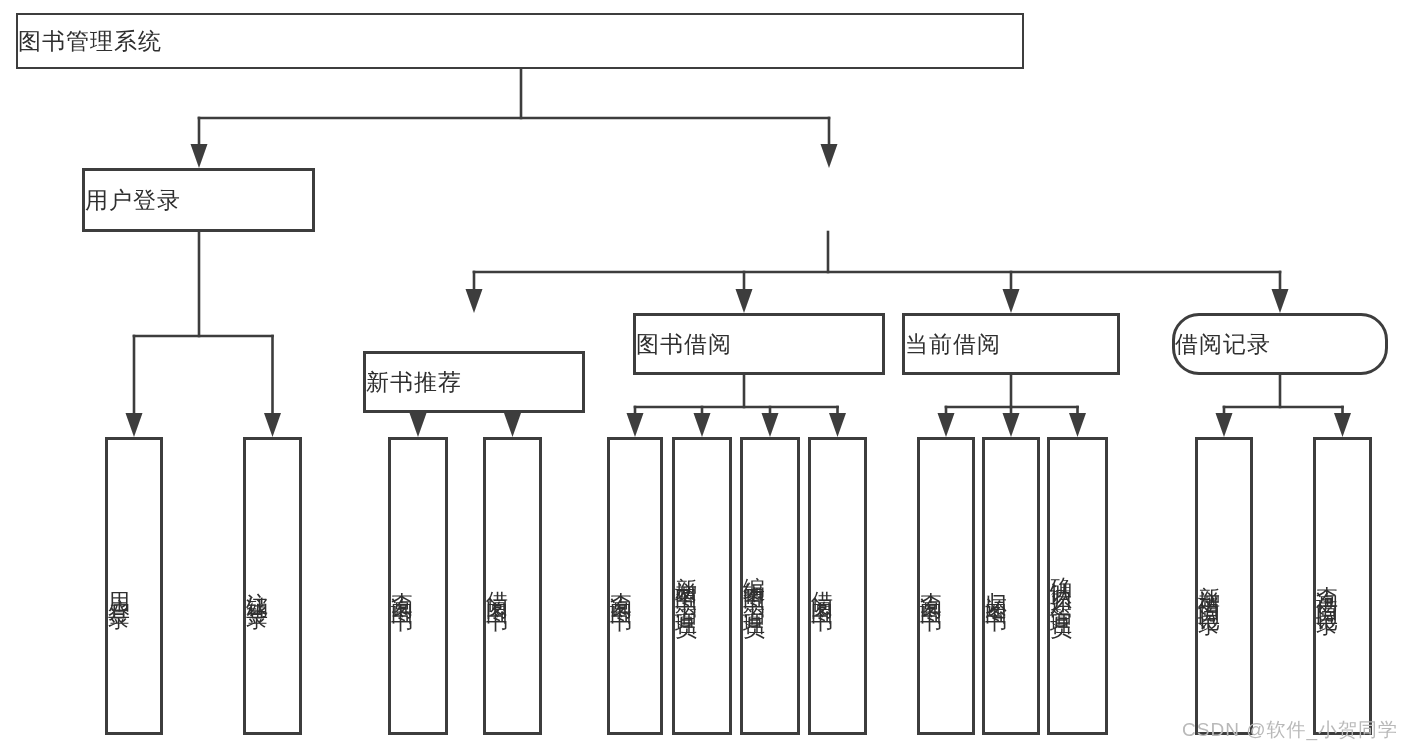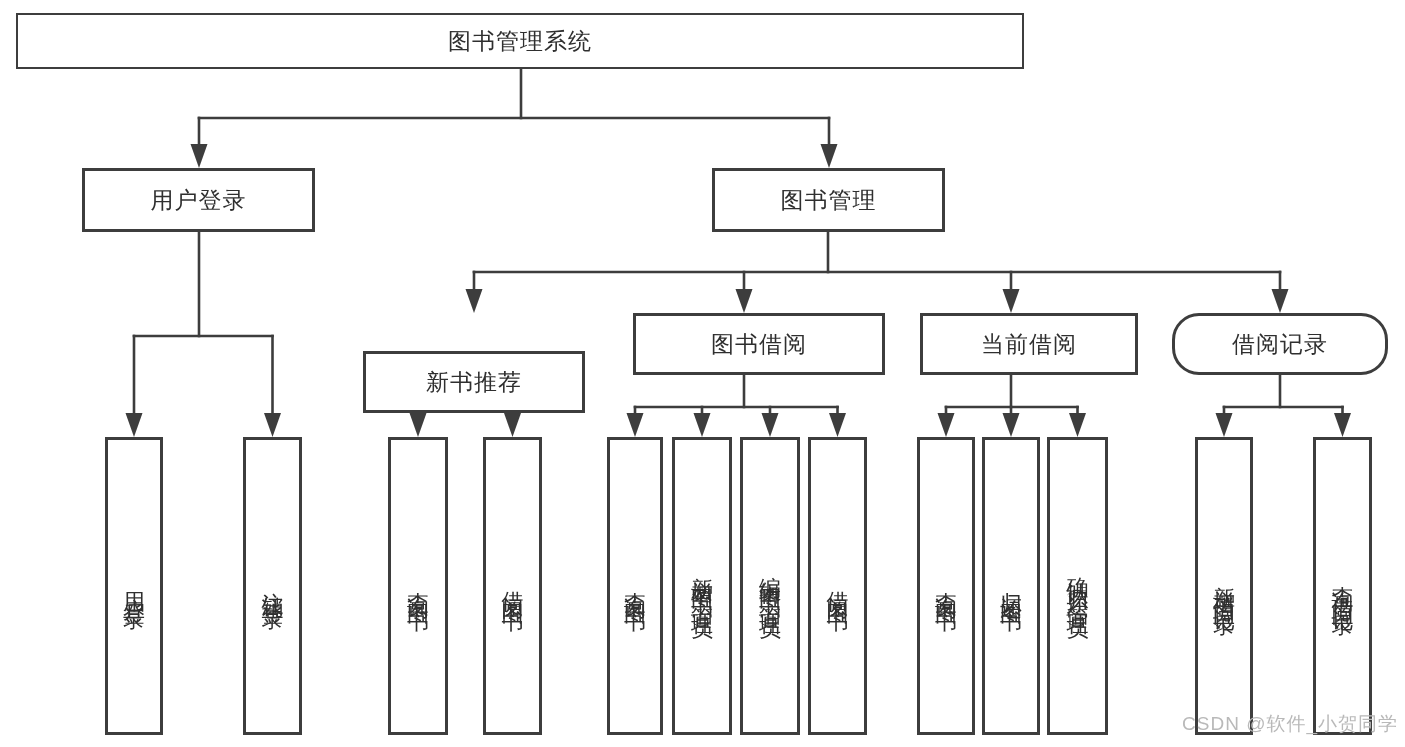--- a/index.html
+++ b/index.html
@@ -9,38 +9,38 @@
     background:#ffffff;
     font-family:"Liberation Sans","DejaVu Sans",sans-serif;
     overflow:hidden;
   }
   #wires{position:absolute;left:0;top:0;width:1405px;height:747px;}
   .box{
     position:absolute;
     box-sizing:border-box;
     background:#ffffff;
     border:3px solid #3d3d3d;
-    display:flex;align-items:center;justify-content:center;
+    display:flex;align-items:center;
     color:#2f2f2f;
     font-size:23px;
     letter-spacing:1px;
     white-space:nowrap;
   }
   .root{border-width:2.5px;}
   .vbox{font-size:22px;}
   .vbox .vtext{
     writing-mode:vertical-rl;
     text-orientation:mixed;
     letter-spacing:6px;
     line-height:1;
     white-space:nowrap;
   }
   .watermark{
     position:absolute;
-    right:7px;bottom:10px;
+    right:7px;bottom:4px;
     color:#b9b9b9;
     font-size:19px;
     letter-spacing:1px;
   }
 </style>
 </head>
 <body>
 
 <div id="stage">
 
@@ -113,31 +113,28 @@
       </g>
     </svg>
 
   <div class="box root" style="left:16px;top:13px;width:1008px;height:56px;">
     <span>图书管理系统</span>
   </div>
 
   <div class="box" style="left:82px;top:168px;width:233px;height:64px;">
     <span>用户登录</span>
   </div>
-  <div class="box" style="left:712px;top:168px;width:233px;height:64px;">
-    <span>图书管理</span>
-  </div>
 
   <div class="box" style="left:363px;top:313px;width:222px;height:62px;margin-top:38px;">
     <span>新书推荐</span>
   </div>
   <div class="box" style="left:633px;top:313px;width:252px;height:62px;">
     <span>图书借阅</span>
   </div>
-  <div class="box" style="left:902px;top:313px;width:218px;height:62px;margin-left:18px;">
+  <div class="box" style="left:902px;top:313px;width:218px;height:62px;">
     <span>当前借阅</span>
   </div>
   <div class="box" style="left:1172px;top:313px;width:216px;height:62px;border-radius:27px;">
     <span>借阅记录</span>
   </div>
 
   <div class="box vbox" style="left:105px;top:437px;width:58px;height:298px;">
     <span class="vtext">用户登录</span>
   </div>
   <div class="box vbox" style="left:243px;top:437px;width:59px;height:298px;">

